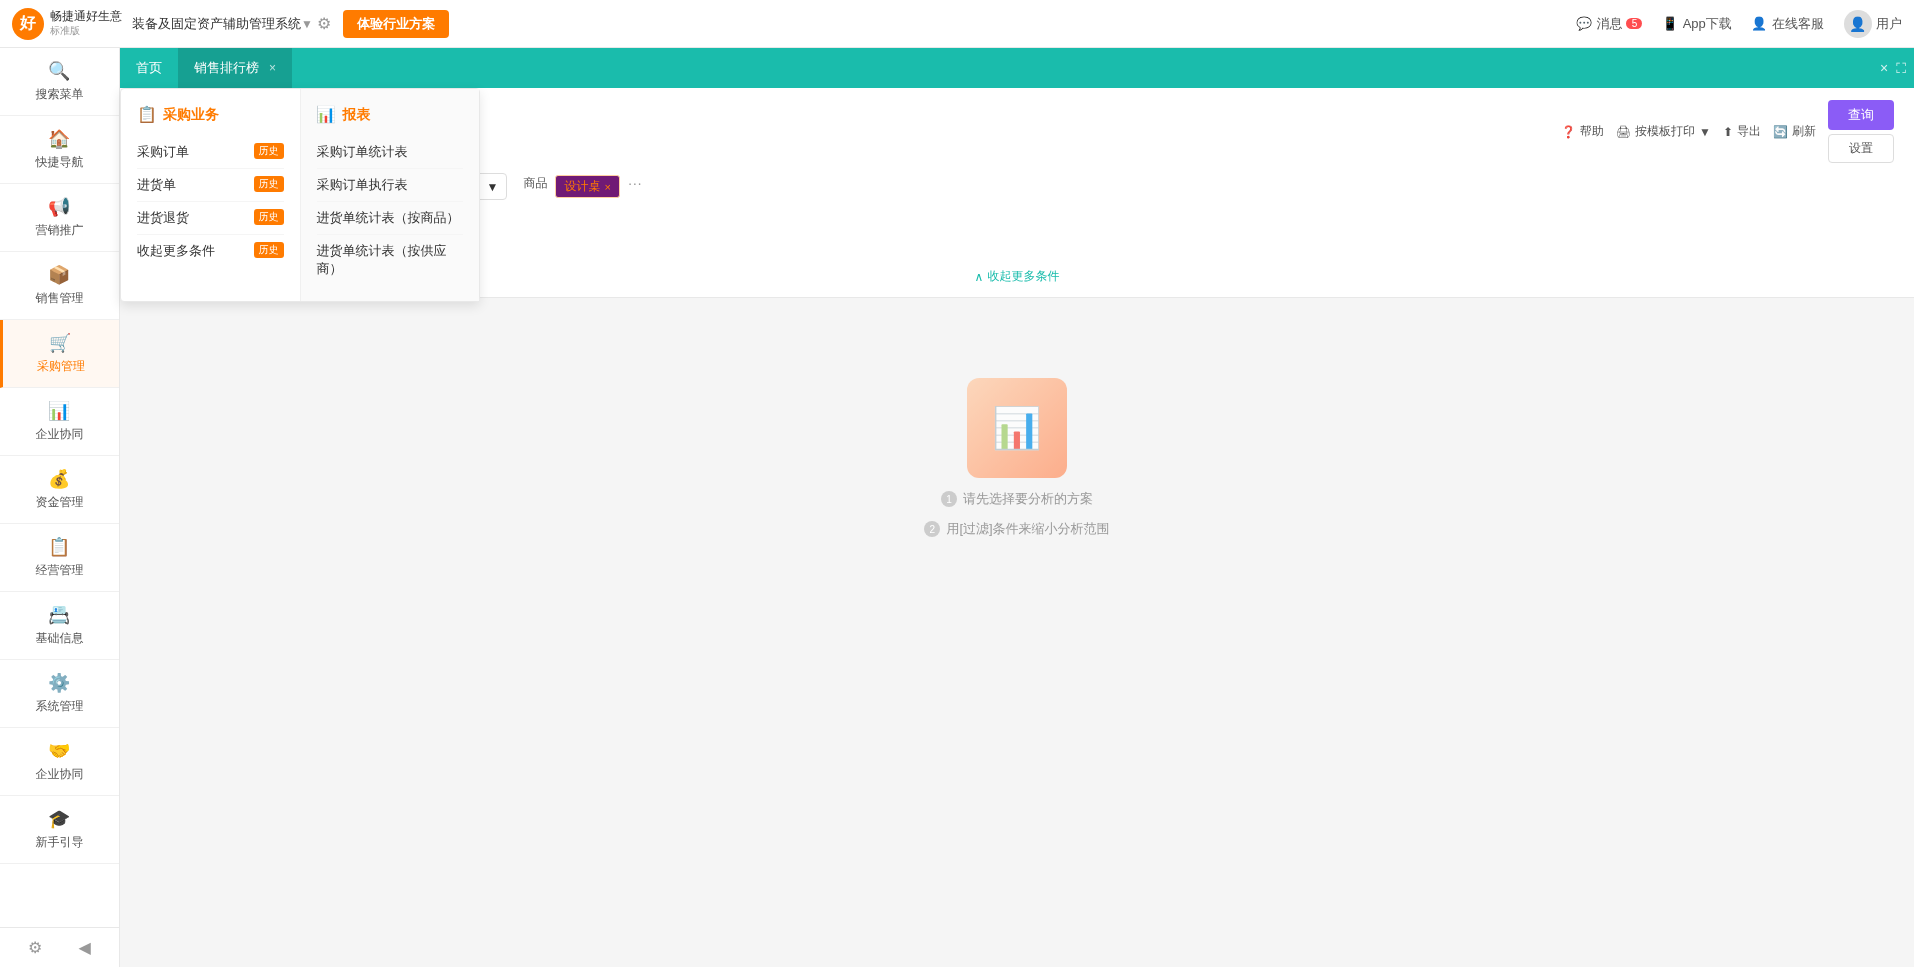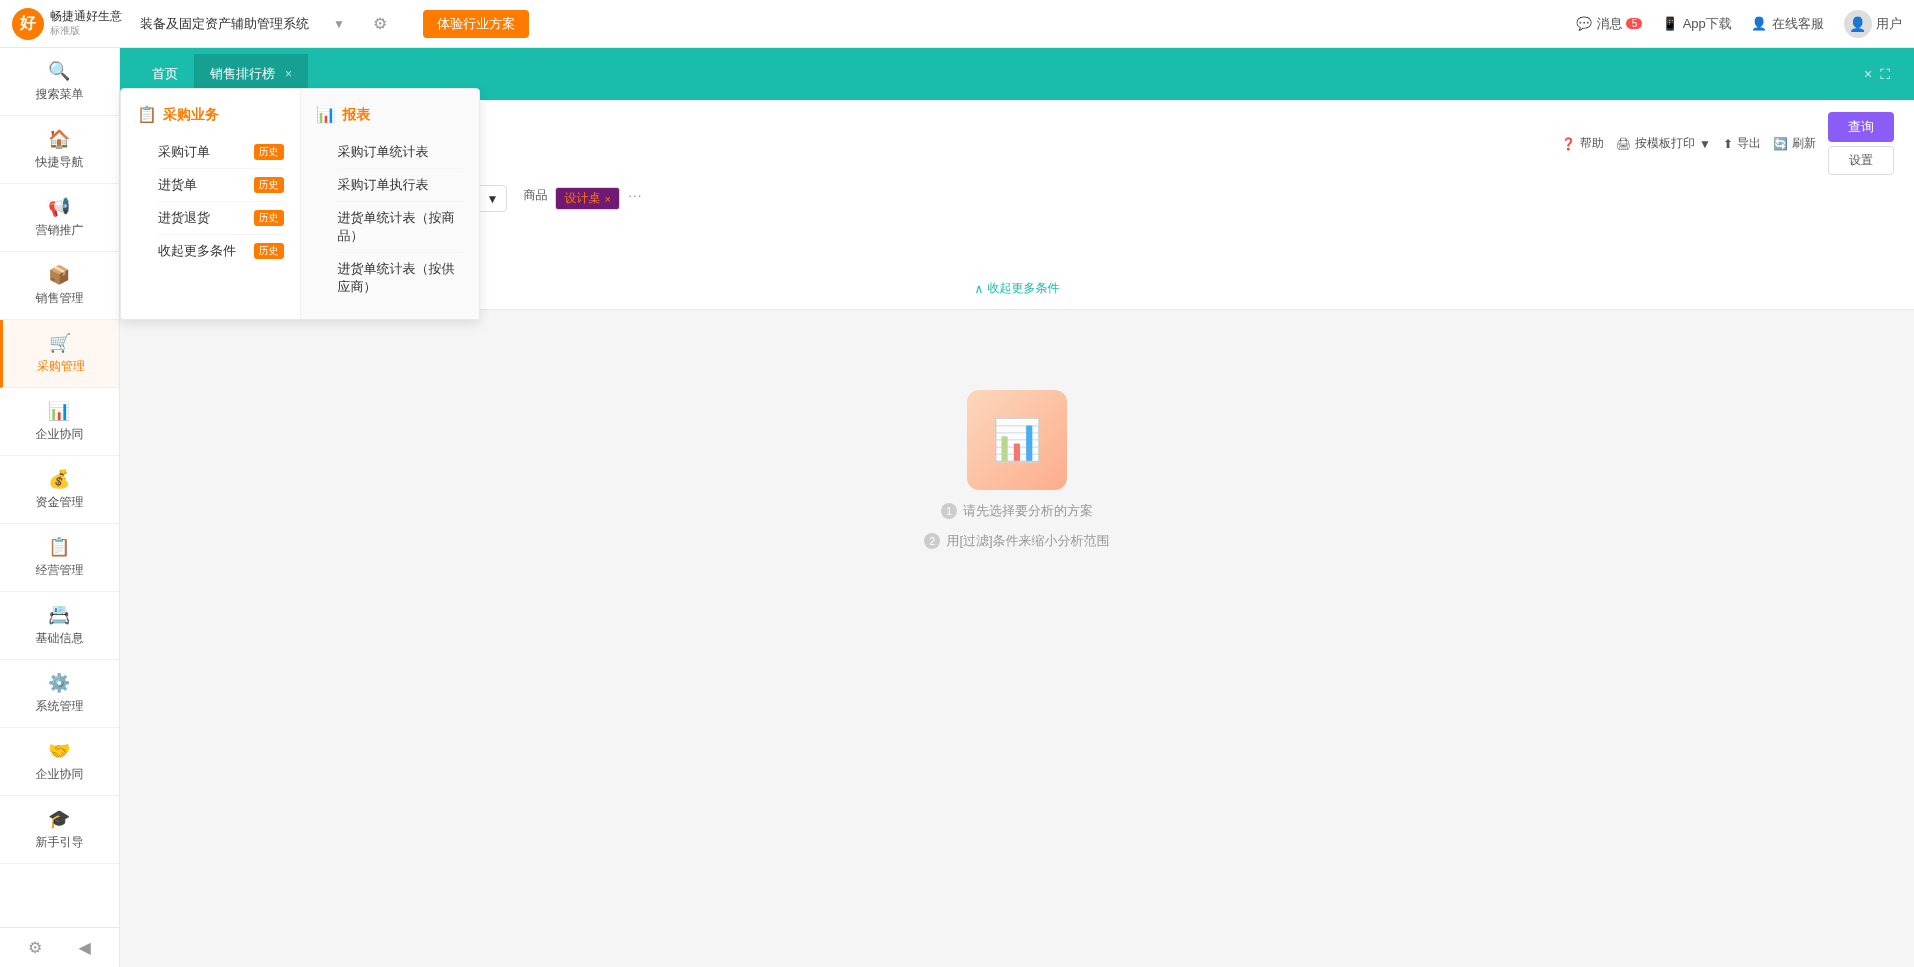--- a/index.html
+++ b/index.html
@@ -26,35 +26,36 @@
       width: 32px; height: 32px;
       background: #ff7b00;
       border-radius: 50%;
       display: flex; align-items: center; justify-content: center;
       color: white; font-size: 16px; font-weight: bold;
     }
     .logo-text { font-size: 12px; color: #333; line-height: 1.3; }
     .logo-tag { font-size: 10px; color: #999; }
 
     .system-title-area {
-      display: flex; align-items: center; gap: 24px;
-      margin-left: 8px;
+      display: flex; align-items: center; gap: 0;
+      margin-left: 0;
     }
     .system-title { font-size: 13px; color: #333; }
     .title-arrow { color: #999; font-size: 12px; cursor: pointer; }
     .gear-btn { color: #999; font-size: 16px; cursor: pointer; margin-left: 4px; }
     .industry-btn {
       background: #ff7b00;
       color: white;
       border: none;
       padding: 5px 14px;
       border-radius: 4px;
       font-size: 13px;
       cursor: pointer;
       margin-left: 12px;
+      font-weight: bold;
     }
 
     .topbar-right {
       margin-left: auto;
       display: flex;
       align-items: center;
       gap: 20px;
     }
     .topbar-right-item {
       display: flex; align-items: center; gap: 4px;
@@ -123,22 +124,22 @@
       display: flex;
       flex-direction: column;
       overflow: hidden;
     }
 
     
     .tab-bar {
       background: #1abcac;
       display: flex;
       align-items: center;
-      height: 52px;
-      padding: 0 16px;
+      height: 40px;
+      padding: 0 0;
       flex-shrink: 0;
     }
     .tab-item {
       padding: 0 16px;
       height: 40px;
       display: flex;
       align-items: center;
       font-size: 13px;
       cursor: pointer;
       color: rgba(255,255,255,0.85);
@@ -311,28 +312,27 @@
     .dropdown-col-title {
       display: flex; align-items: center; gap: 6px;
       font-size: 14px;
       font-weight: 600;
       color: #ff7b00;
       margin-bottom: 12px;
     }
     .dropdown-col-title-icon { font-size: 16px; }
     .dropdown-menu-item {
       display: flex;
-      align-items: center;
+      align-items: flex-start;
       justify-content: space-between;
       padding: 7px 0;
       font-size: 13px;
       color: #333;
       cursor: pointer;
       border-bottom: 1px solid #f5f5f5;
-      margin-left: 21px;
     }
     .dropdown-menu-item:last-child { border-bottom: none; }
     .history-badge {
       background: #ff7b00;
       color: white;
       font-size: 10px;
       padding: 1px 5px;
       border-radius: 3px;
     }
 

